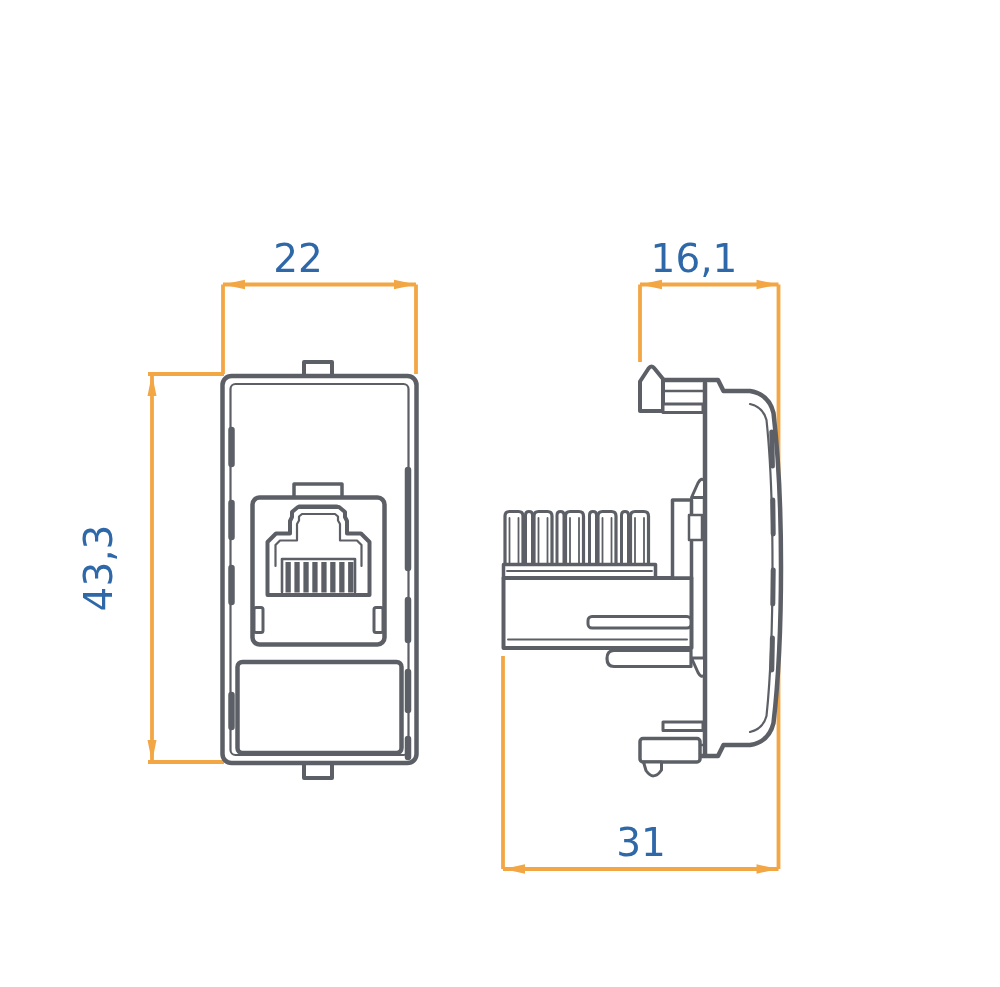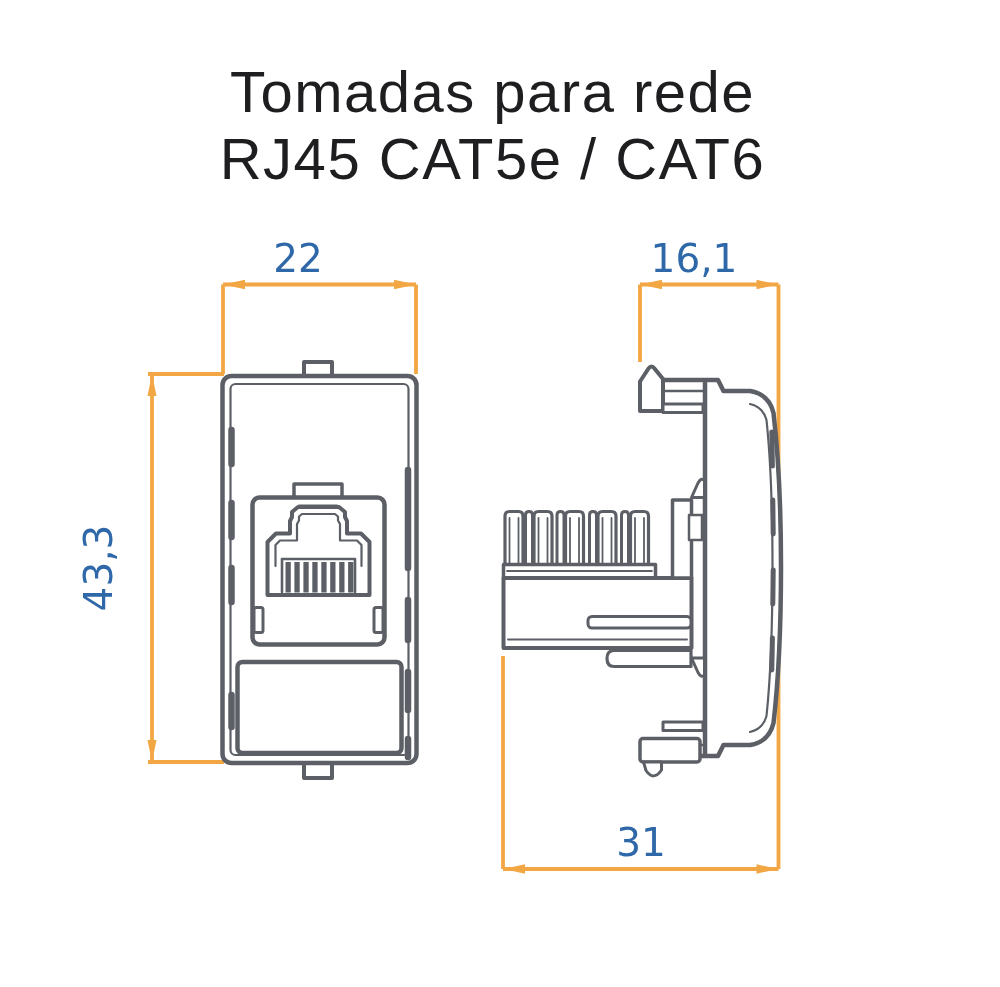--- a/index.html
+++ b/index.html
@@ -8,24 +8,20 @@
   .title{position:absolute;left:0;top:58px;width:985px;text-align:center;
          color:#1e1e20;font-size:58px;line-height:1.16;letter-spacing:1.5px;font-weight:400;}
   .drawing{position:absolute;left:0;top:0;}
   .dim-text{font-family:"DejaVu Sans", sans-serif;font-size:39px;font-weight:500;}
 </style>
 </head>
 <body>
 
 <div class="canvas">
 
-  <div class="title">
-    <div>Tomadas para rede</div>
-    <div>RJ45 CAT5e / CAT6</div>
-  </div>
 
   <svg class="drawing" width="1000" height="987" viewBox="0 0 1000 987">
 
     <g>
       <g stroke="#F3A644" fill="none" stroke-width="3.8">
         <line x1="223" y1="284.5" x2="416" y2="284.5"></line>
         <line x1="223" y1="284.5" x2="223" y2="374"></line>
         <line x1="416" y1="284.5" x2="416" y2="374"></line>
       </g>
       <g fill="#F3A644" stroke="none">

